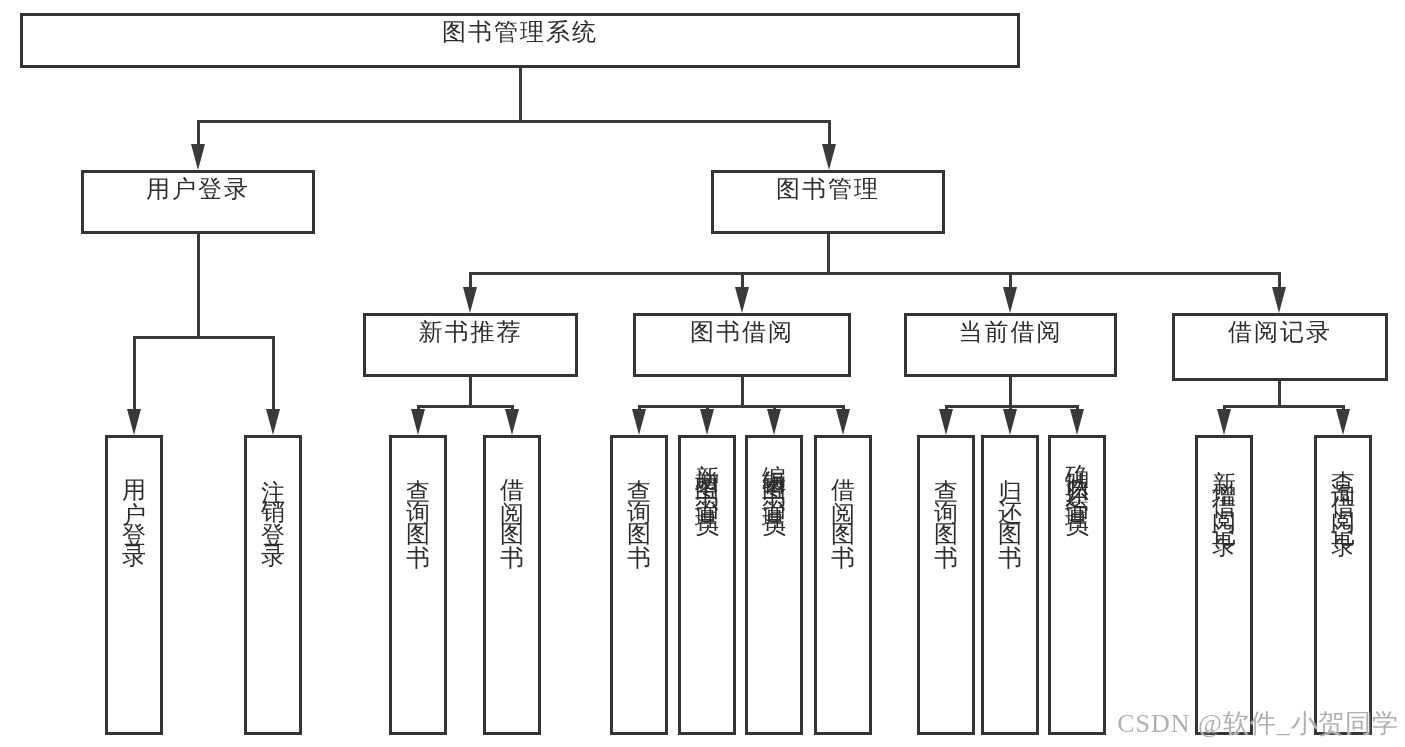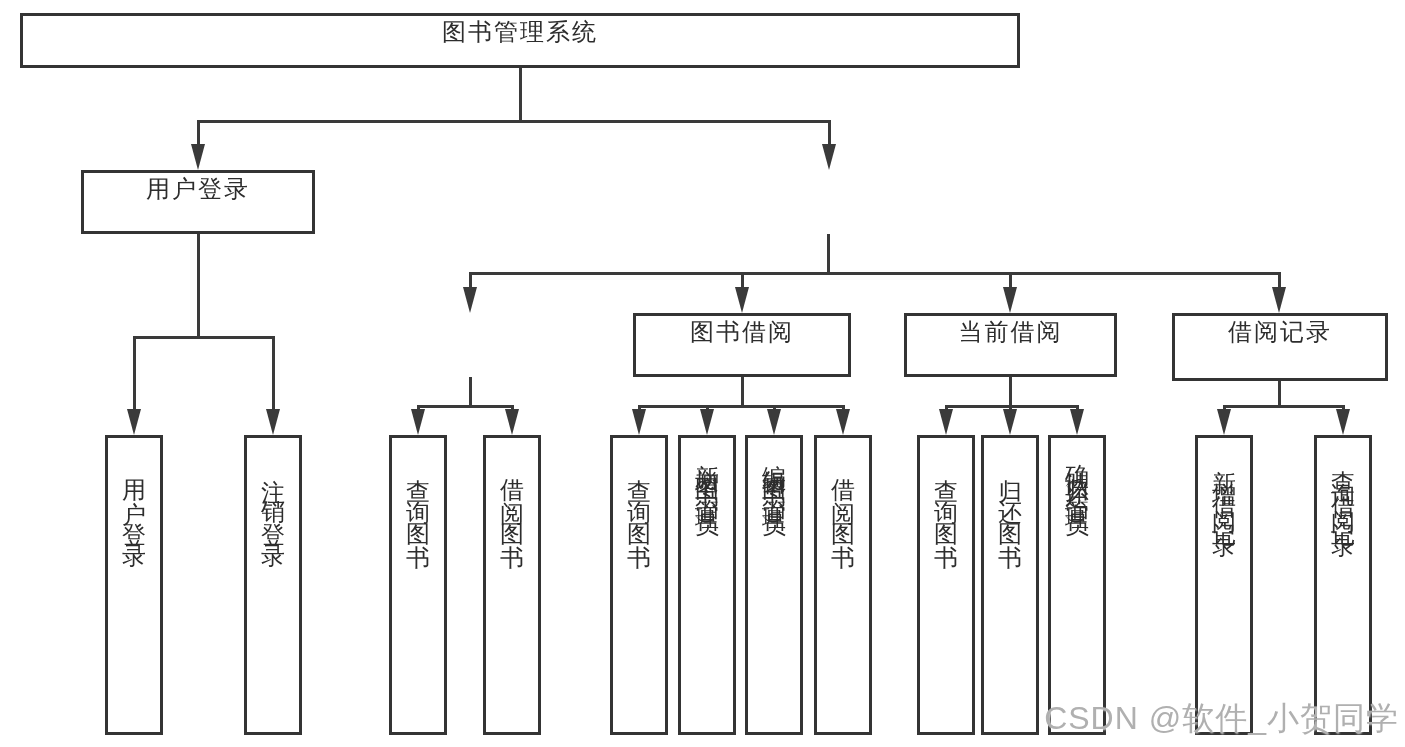--- a/index.html
+++ b/index.html
@@ -21,22 +21,23 @@
   .ls13{letter-spacing:13px;margin-top:13px;}
   .ls7{letter-spacing:7px;margin-top:7px;}
   .line{position:absolute;background:#3a3a3a;z-index:1;}
   .ah{
     position:absolute;width:0;height:0;z-index:1;
     border-left:7px solid transparent;border-right:7px solid transparent;
     border-top:26px solid #3a3a3a;
   }
   .watermark{
     position:absolute;right:6px;bottom:6px;z-index:3;
-    font-size:32px;color:#b0b0b0;letter-spacing:1px;
+    font-size:26px;color:#b0b0b0;letter-spacing:1px;
     text-shadow:1px 1px 2px rgba(255,255,255,0.85);
+    font-family:Liberation Serif, serif;
   }
 </style>
 </head>
 <body>
 
 <div class="canvas">
 
   <div class="box" style="left:20px;top:13px;width:1000px;height:55px;">
     <span>图书管理系统</span>
   </div>
@@ -44,39 +45,45 @@
   <div class="line" style="left:519px;top:68px;width:3px;height:54px;"></div>
   <div class="line" style="left:197px;top:120px;width:634px;height:3px;"></div>
   <div class="line" style="left:197px;top:120px;width:3px;height:28px;"></div>
   <div class="ah" style="left:191px;top:144px;"></div>
   <div class="line" style="left:828px;top:120px;width:3px;height:28px;"></div>
   <div class="ah" style="left:822px;top:144px;"></div>
 
   <div class="box" style="left:81px;top:170px;width:234px;height:64px;">
     <span>用户登录</span>
   </div>
+  <div class="box" style="left:711px;top:170px;width:234px;height:64px;">
+    <span>图书管理</span>
+  </div>
 
   <div class="line" style="left:197px;top:234px;width:3px;height:104px;"></div>
   <div class="line" style="left:133px;top:336px;width:142px;height:3px;"></div>
   <div class="line" style="left:133px;top:336px;width:3px;height:76px;"></div>
   <div class="ah" style="left:127px;top:409px;"></div>
   <div class="line" style="left:272px;top:336px;width:3px;height:76px;"></div>
   <div class="ah" style="left:266px;top:409px;"></div>
 
   <div class="line" style="left:827px;top:234px;width:3px;height:40px;"></div>
   <div class="line" style="left:469px;top:272px;width:812px;height:3px;"></div>
   <div class="line" style="left:469px;top:272px;width:3px;height:18px;"></div>
   <div class="ah" style="left:463px;top:287px;"></div>
   <div class="line" style="left:741px;top:272px;width:3px;height:18px;"></div>
   <div class="ah" style="left:735px;top:287px;"></div>
   <div class="line" style="left:1009px;top:272px;width:3px;height:18px;"></div>
   <div class="ah" style="left:1003px;top:287px;"></div>
   <div class="line" style="left:1278px;top:272px;width:3px;height:18px;"></div>
   <div class="ah" style="left:1272px;top:287px;"></div>
 
+  <div class="box" style="left:363px;top:313px;width:215px;height:64px;">
+    <span>新书推荐</span>
+  </div>
   <div class="box" style="left:904px;top:313px;width:213px;height:64px;">
     <span>当前借阅</span>
   </div>
   <div class="box" style="left:633px;top:313px;width:218px;height:64px;">
     <span>图书借阅</span>
   </div>
   <div class="box" style="left:1172px;top:313px;width:216px;height:68px;">
     <span>借阅记录</span>
   </div>
 

